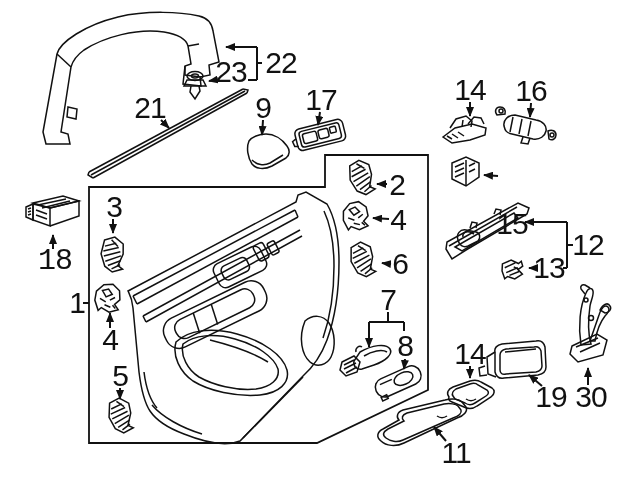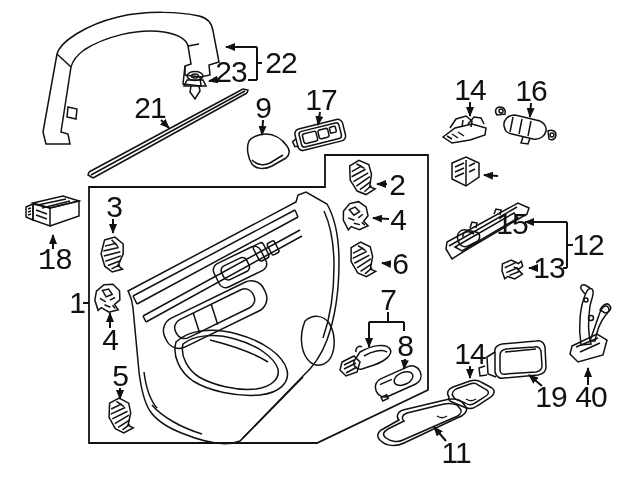--- a/index.html
+++ b/index.html
@@ -276,18 +276,18 @@
   <div class="callout" style="left:470px;top:354px;">14</div>
   <div class="callout" style="left:456px;top:453px;">11</div>
   <div class="callout" style="left:588px;top:245px;">12</div>
   <div class="callout" style="left:549px;top:268px;">13</div>
   <div class="callout" style="left:470px;top:90px;">14</div>
   <div class="callout" style="left:512px;top:176px;margin-top:48px;">15</div>
   <div class="callout" style="left:531px;top:91px;">16</div>
   <div class="callout" style="left:321px;top:100px;">17</div>
   <div class="callout" style="left:55px;top:261px;font-family:Liberation Mono, monospace;">18</div>
   <div class="callout" style="left:551px;top:397px;">19</div>
-  <div class="callout" style="left:591px;top:397px;">40</div>
+  <div class="callout" style="left:591px;top:397px;">30</div>
   <div class="callout" style="left:150px;top:108px;">21</div>
   <div class="callout" style="left:281px;top:63px;">22</div>
   <div class="callout" style="left:231px;top:72px;">23</div>
 
 </div>
 
 </body></html>

